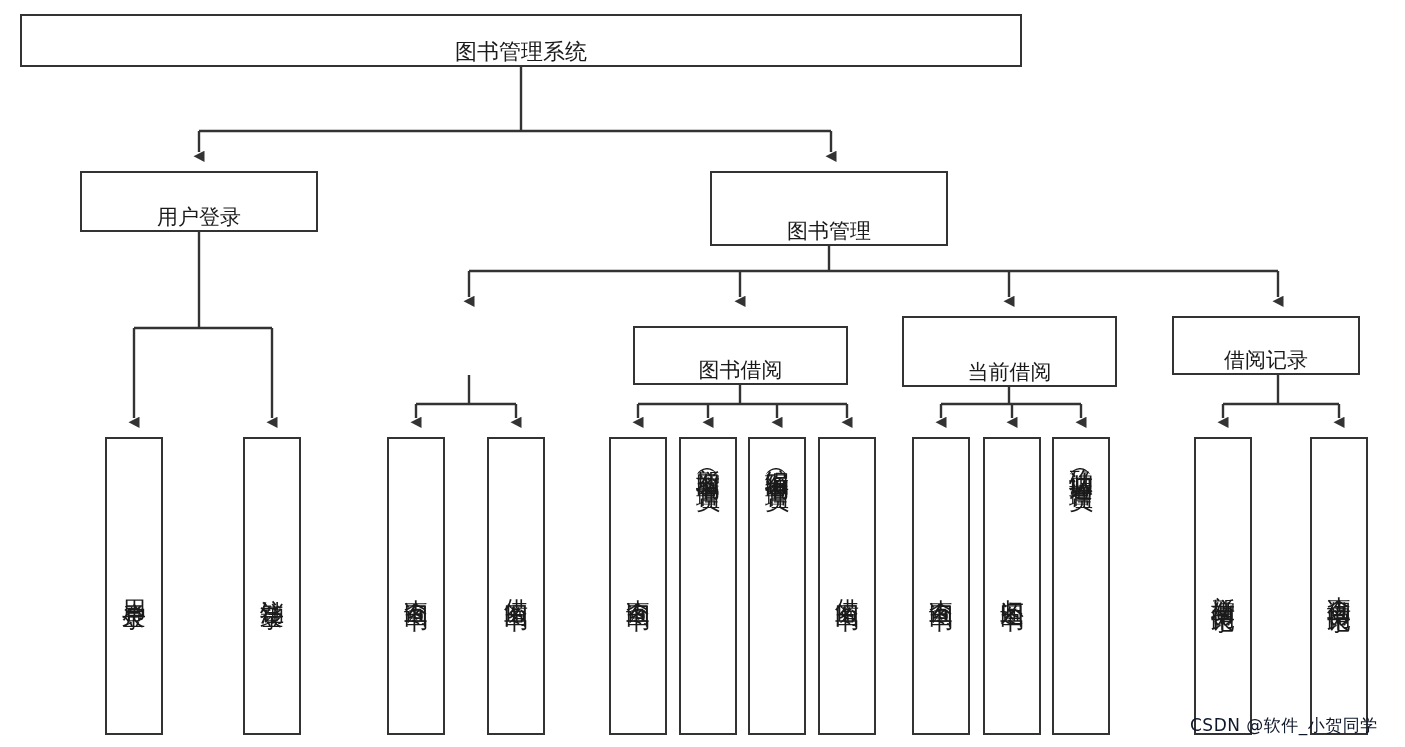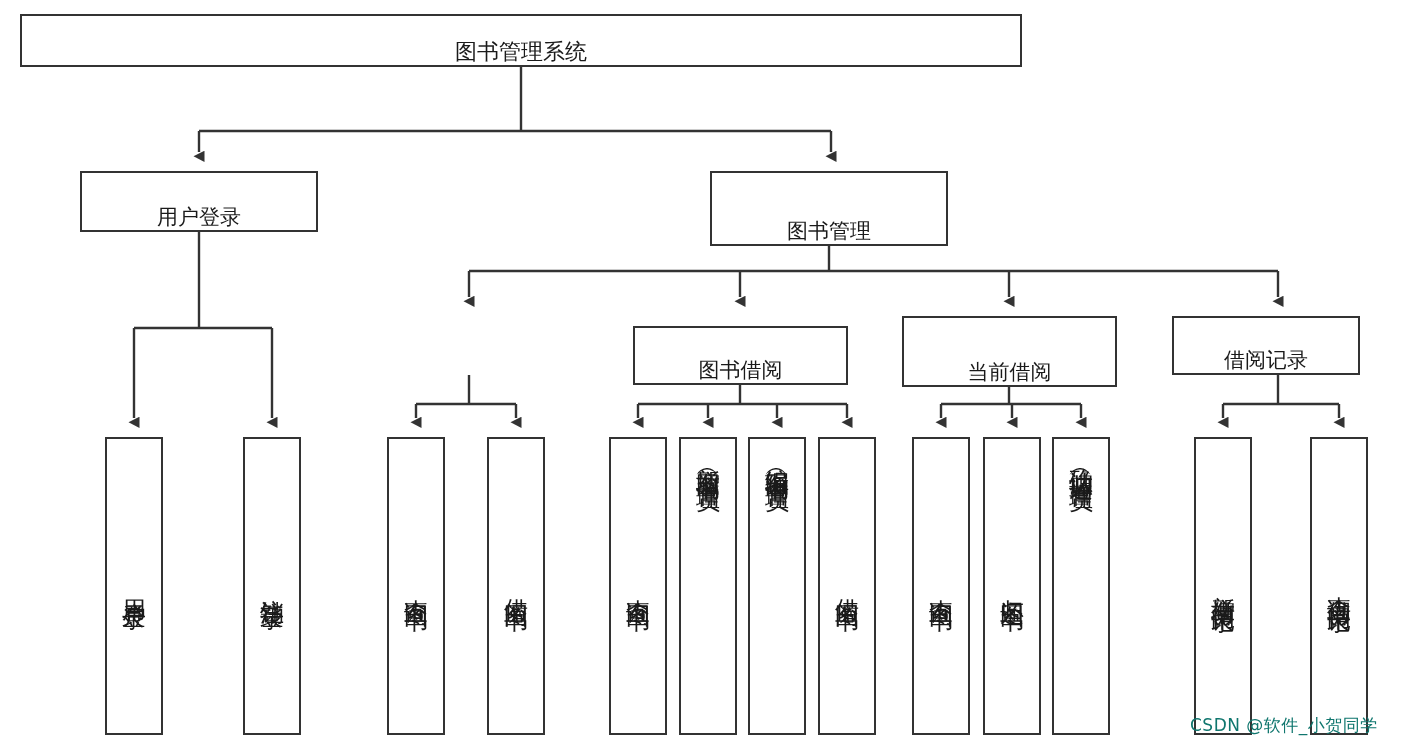--- a/index.html
+++ b/index.html
@@ -64,21 +64,21 @@
   }
   .node.vert.centered {
     align-items: center;
     padding-top: 0;
   }
   .watermark {
     position: absolute;
     left: 1190px;
     top: 714px;
     font-size: 17px;
-    color: #0f766e;
+    color: #0f172a;
     white-space: nowrap;
     letter-spacing: 0.5px;
   }
 </style>
 </head>
 <body>
 
 <div id="canvas">
 
   <svg class="edges" viewBox="0 0 1405 747">

